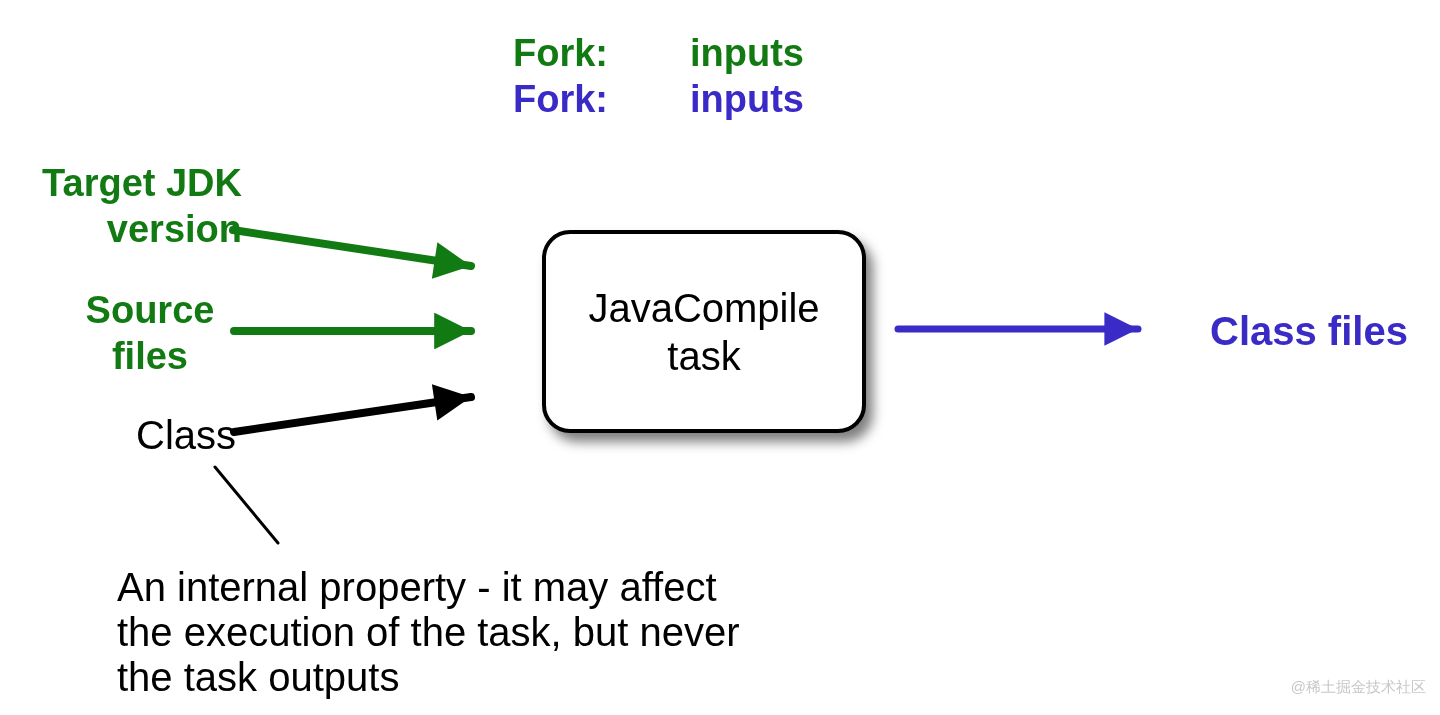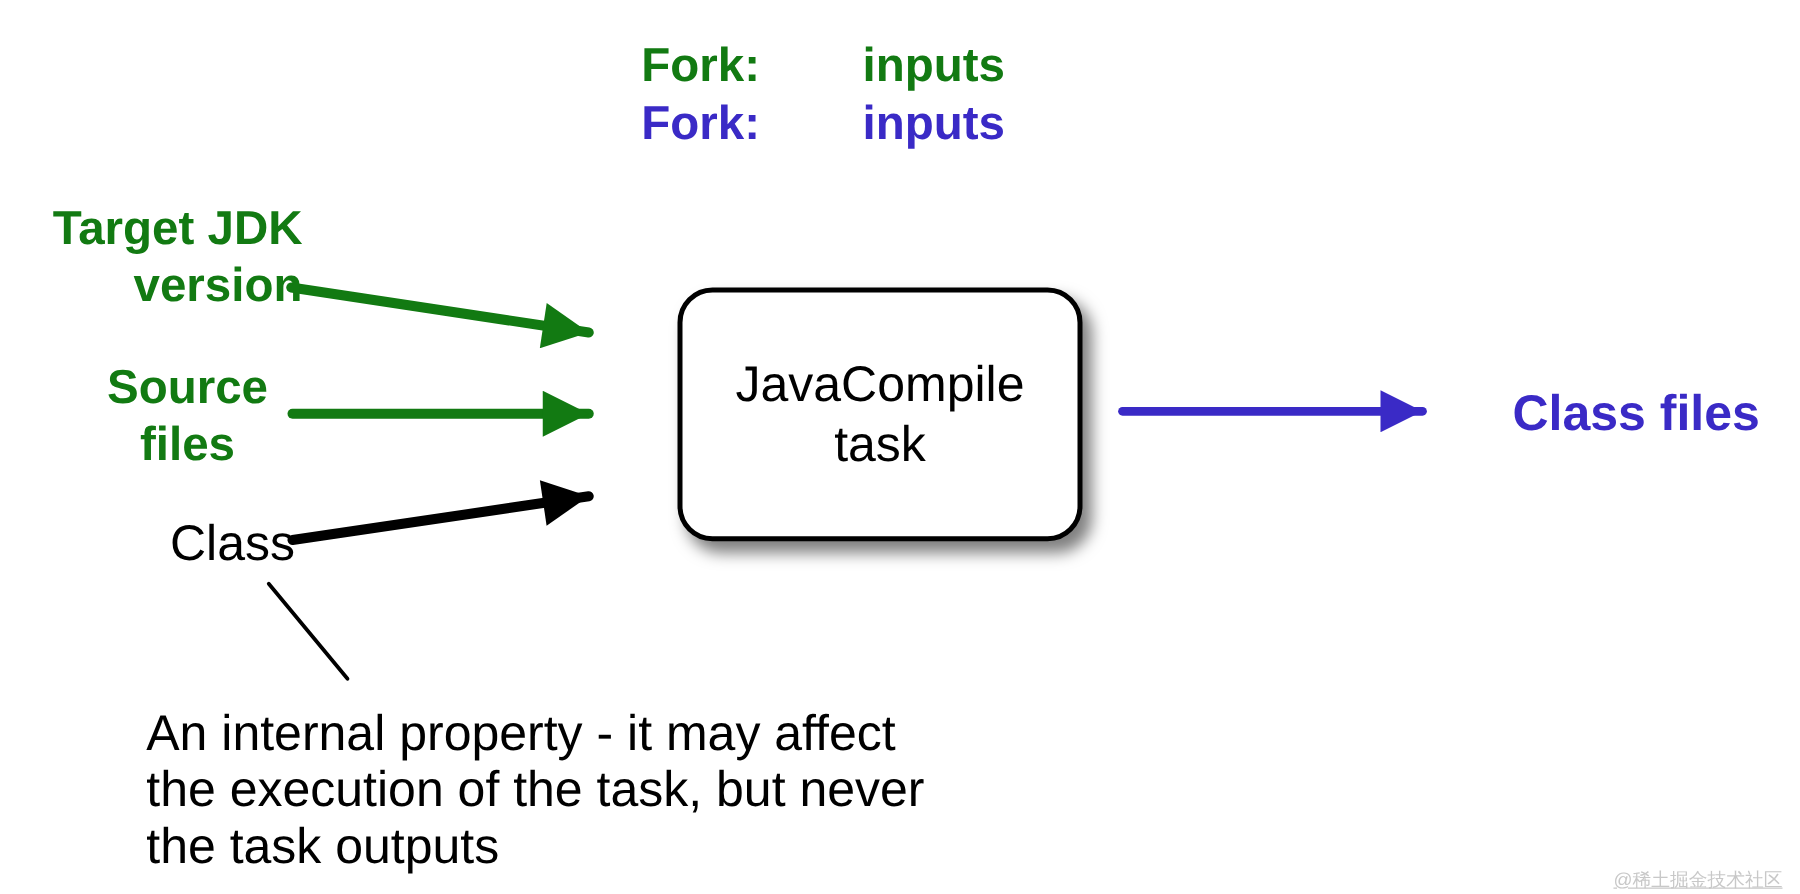--- a/index.html
+++ b/index.html
@@ -43,21 +43,21 @@
     font-size:40px;line-height:48px;color:var(--ink);
   }
 
   
   .label-class-files{left:1210px;top:309px;font-size:40px;font-weight:bold;color:var(--blue);}
 
   
   .note{left:117px;top:553px;font-size:40px;line-height:45px;color:var(--ink);margin-top:12px;}
 
   
-  .watermark{right:14px;bottom:1px;font-size:15px;color:var(--watermark);text-decoration:underline;}
+  .watermark{right:14px;bottom:18px;font-size:15px;color:var(--watermark);}
 
   
   svg.arrows{position:absolute;left:0;top:0;width:1440px;height:715px;pointer-events:none;}
   .stroke-green{stroke:var(--green);}
   .stroke-black{stroke:var(--ink);}
   .stroke-blue{stroke:var(--blue);}
   .fill-green{fill:var(--green);}
   .fill-black{fill:var(--ink);}
   .fill-blue{fill:var(--blue);}
 </style>

